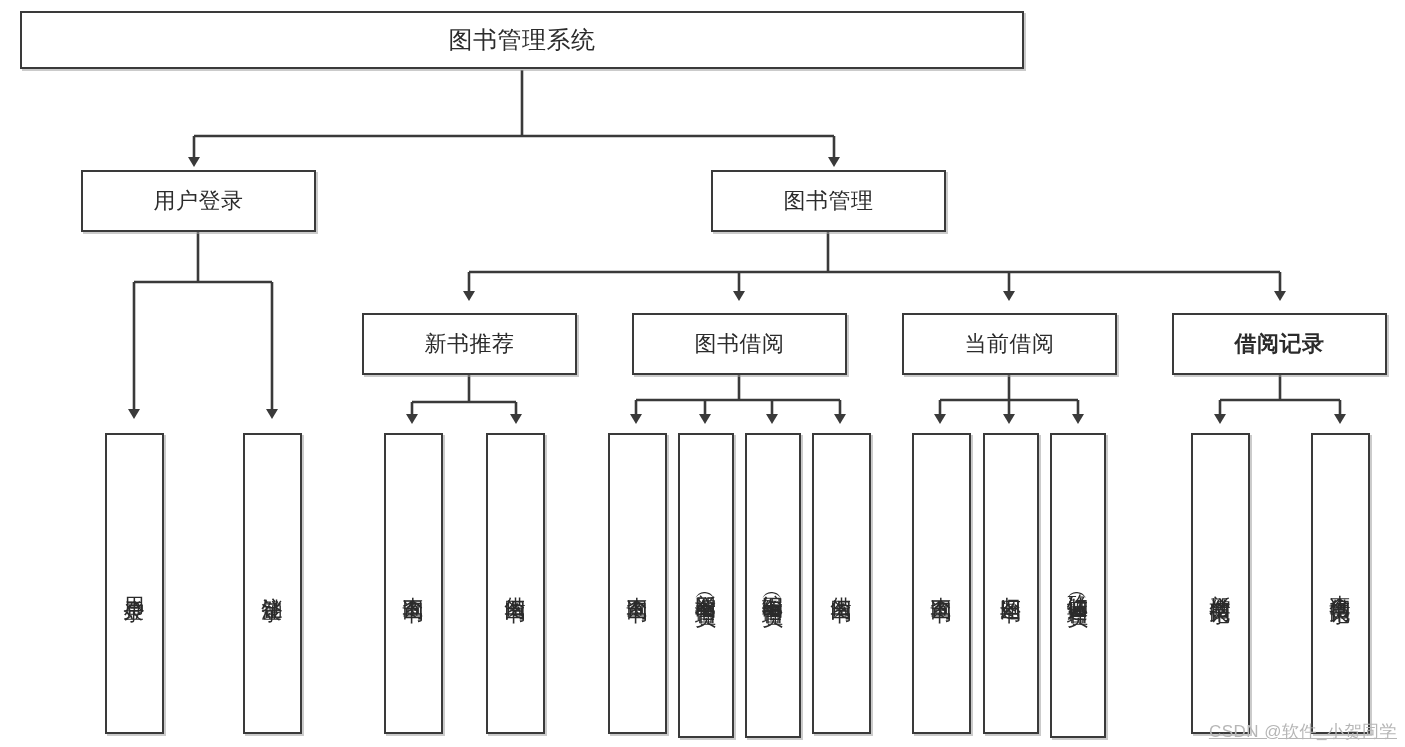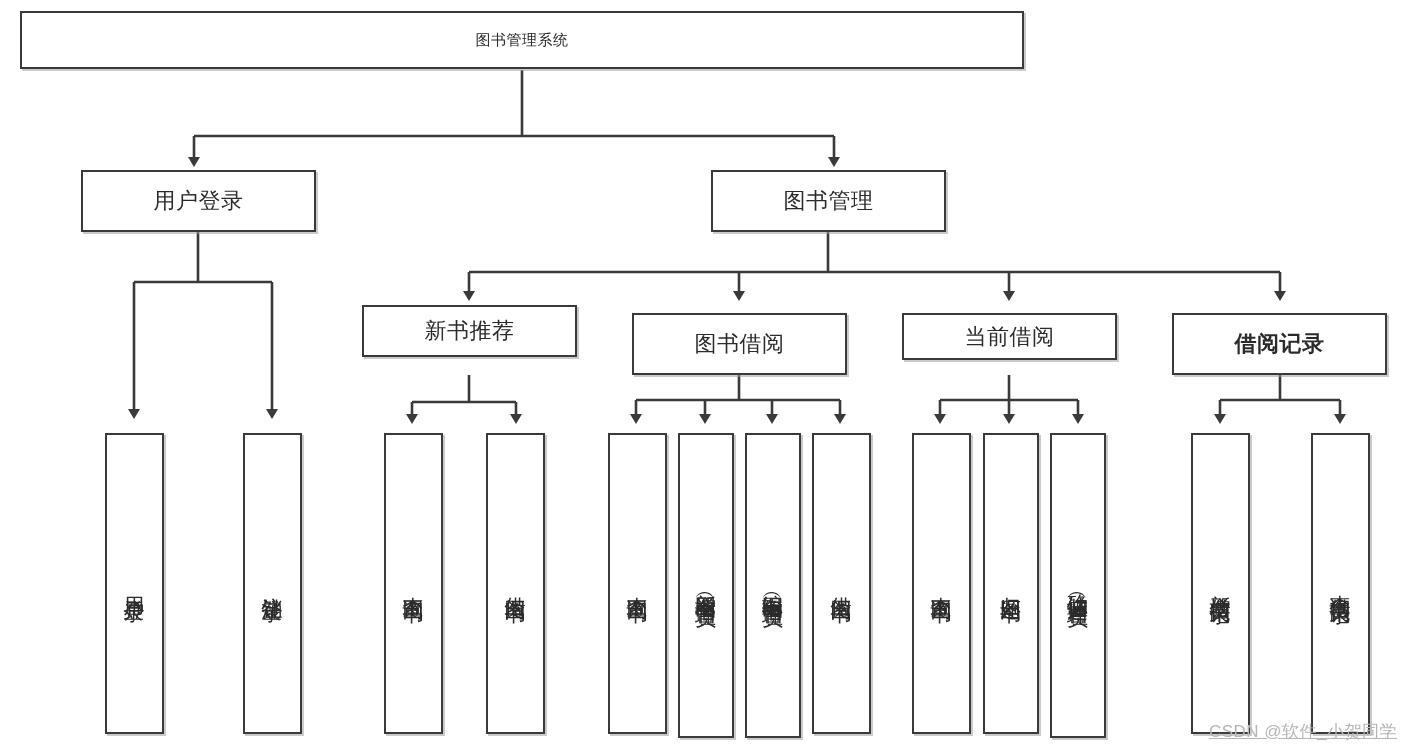--- a/index.html
+++ b/index.html
@@ -41,21 +41,21 @@
   .node .lbl {
     display: block;
     text-align: center;
     line-height: 1.06;
     letter-spacing: 0.5px;
   }
   
   .node.h .lbl {
     white-space: nowrap;
   }
-  .node.lvl1 .lbl { font-size: 15px; text-align: right; }
+  .node.lvl1 .lbl { font-size: 24px; text-align: right; }
   .node.lvl2 .lbl { font-size: 22px; }
   .node.lvl3 .lbl { font-size: 22px; }
   
   .node.v {
     align-items: center;
     justify-content: center;
     padding: 6px 0;
   }
   .node.v .lbl {
     writing-mode: vertical-rl;
@@ -139,29 +139,29 @@
   </div>
 
   <div class="node h lvl2" style="left:81px; top:170px; width:235px; height:62px;">
     <span class="lbl">用户登录</span>
   </div>
 
   <div class="node h lvl2" style="left:711px; top:170px; width:235px; height:62px;">
     <span class="lbl">图书管理</span>
   </div>
 
-  <div class="node h lvl3" style="left:362px; top:305px; width:215px; height:52px;">
+  <div class="node h lvl3" style="left:362px; top:313px; width:215px; height:62px;">
     <span class="lbl">新书推荐</span>
   </div>
 
   <div class="node h lvl3" style="left:632px; top:313px; width:215px; height:62px;align-items:center;">
     <span class="lbl">图书借阅</span>
   </div>
 
-  <div class="node h lvl3" style="left:902px; top:313px; width:215px; height:47px;">
+  <div class="node h lvl3" style="left:902px; top:313px; width:215px; height:62px;">
     <span class="lbl">当前借阅</span>
   </div>
 
   <div class="node h lvl3" style="left:1172px; top:313px; width:215px; height:62px;font-weight:bold;">
     <span class="lbl">借阅记录</span>
   </div>
 
   <div class="node v" style="left:105px; top:433px; width:59px; height:301px;">
     <span class="lbl">用户登录</span>
   </div>

